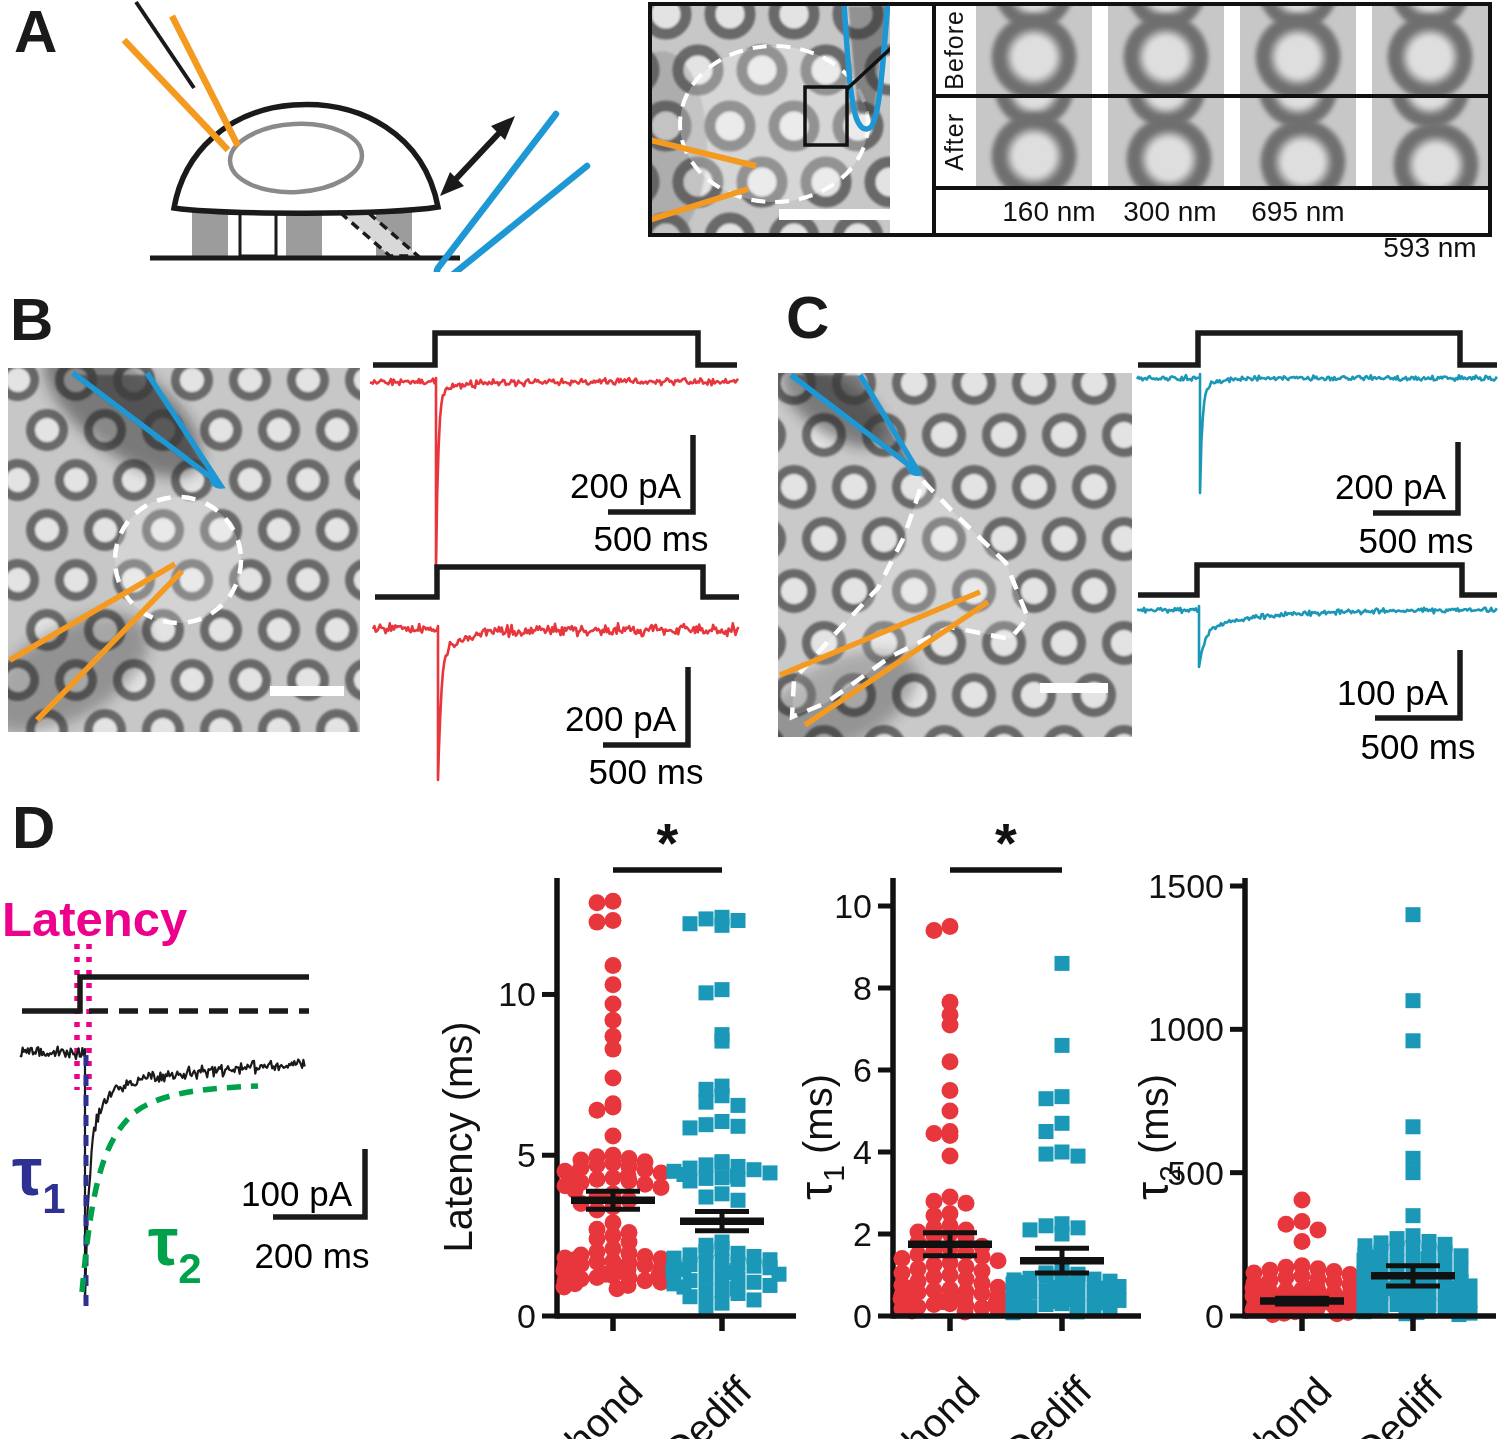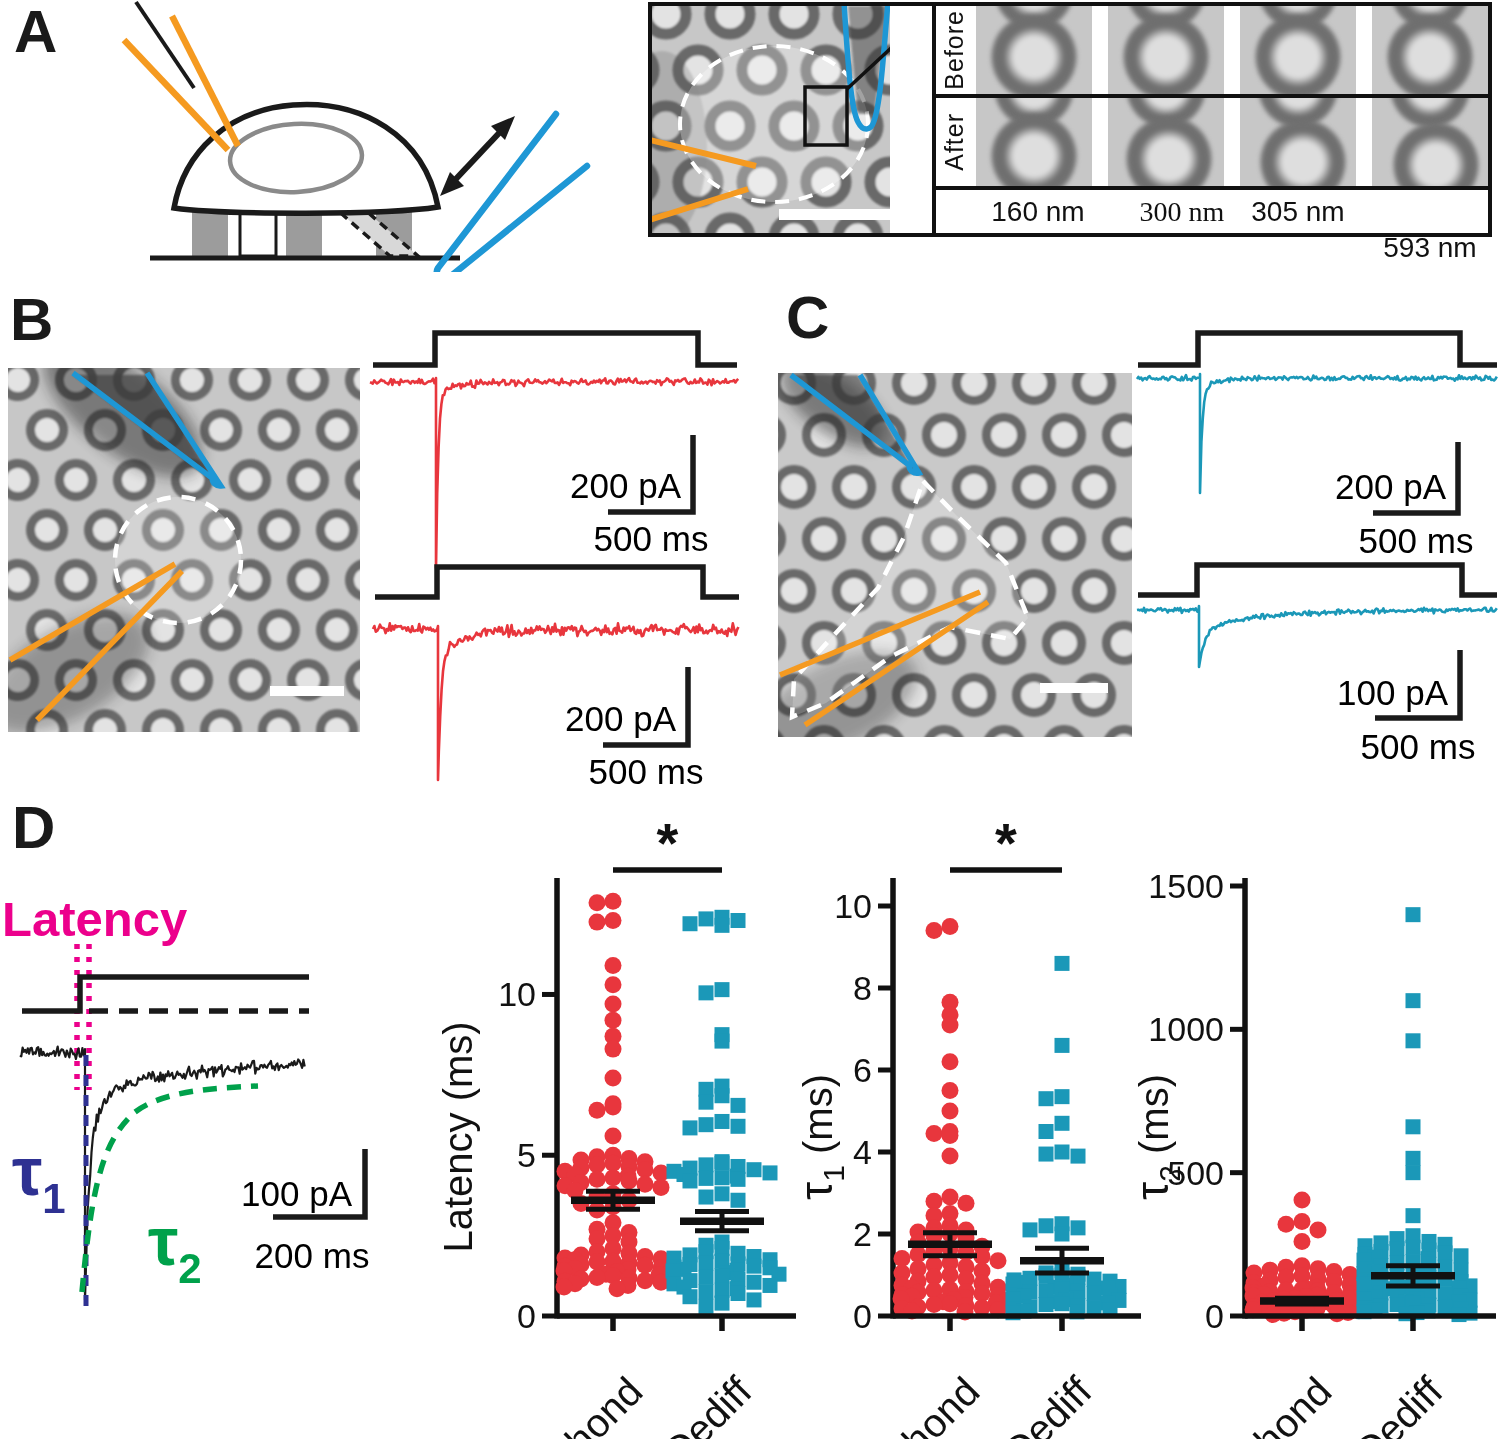--- a/index.html
+++ b/index.html
@@ -135,23 +135,23 @@
       <div class="pcell" style="left:304px;top:92px;height:88px;">
         <div class="pring top" style="top:-50px;"></div>
           <div class="pring" style="top:21px;left:54%;"></div>
         </div>
       <div class="pcell" style="left:436px;top:92px;height:88px;">
         <div class="pring top" style="top:-50px;"></div>
           <div class="pring" style="top:24px;left:55%;"></div>
         </div>
       <div class="inset-divider" style="top:180px;"></div>
 
-      <span class="nm-label" style="left:44px;text-align:center;">160 nm</span>
-      <span class="nm-label" style="left:188px;font-family:Liberation Serif, serif;">300 nm</span>
-      <span class="nm-label" style="left:304px;">305 nm</span>
+      <span class="nm-label" style="left:55px;text-align:center;">160 nm</span>
+      <span class="nm-label" style="left:176px;">300 nm</span>
+      <span class="nm-label" style="left:304px;">695 nm</span>
       <span class="nm-label" style="left:436px;margin-top:36px;">593 nm</span>
     </div>
   </div>
 
   <div class="panel-label" style="left:10px;top:290px;">B</div>
 
   <svg class="abs" style="left:8px;top:368px;" width="352" height="364" viewBox="0 0 352 364">
     <defs>
         <filter id="blB" x="-30%" y="-30%" width="160%" height="160%">
           <feGaussianBlur stdDeviation="1.3"></feGaussianBlur>

